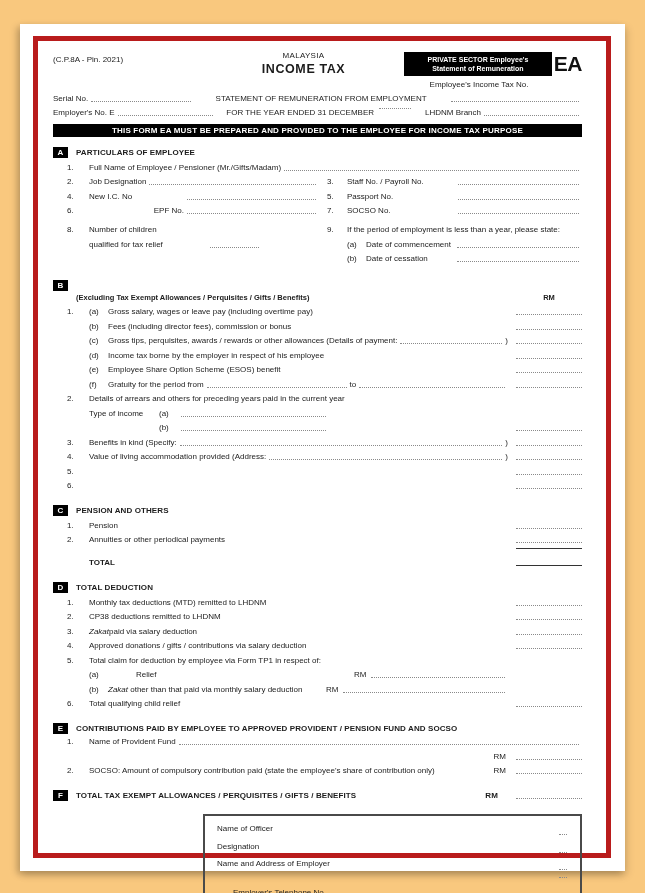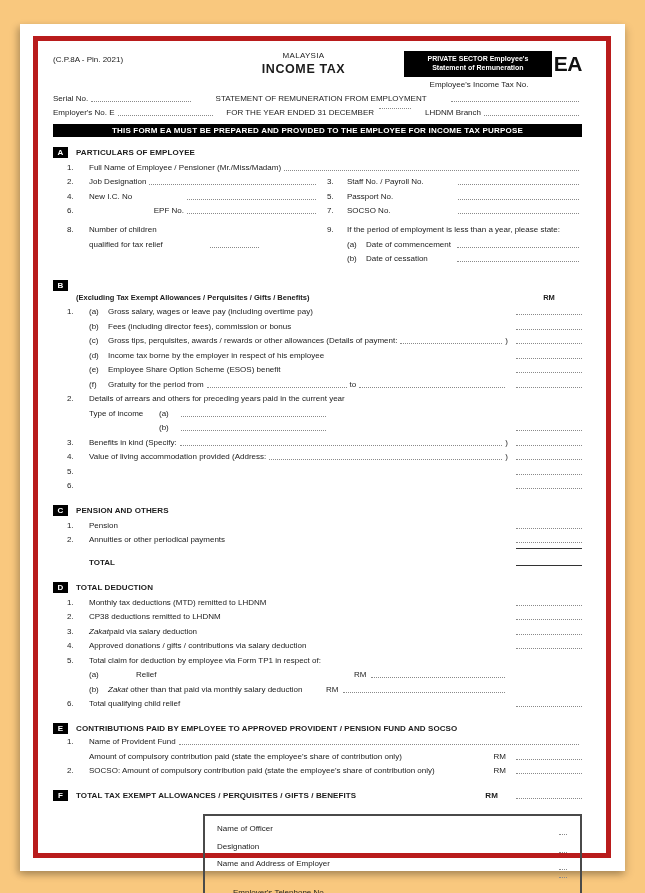--- a/index.html
+++ b/index.html
@@ -24,21 +24,21 @@
     font-size: 8px;
     line-height: 1.25;
   }
   
   .hdr-top { display: flex; align-items: flex-start; }
   .hdr-left { flex: none; width: 150px; padding-top: 4px; }
   .hdr-center { flex: 1; text-align: center; }
   .hdr-center .country { font-size: 8px; letter-spacing: .3px; }
   .hdr-center .title { font-size: 12.5px; font-weight: 700; letter-spacing: .6px; margin-top: 1px; }
   .hdr-right { flex: none; width: 178px; }
-  .badge-row { display: flex; }
+  .badge-row { display: flex; align-items: center; }
   .black-badge {
     background: #000; color: #fff; font-weight: 700; font-size: 7px;
     text-align: center; padding: 3px 5px; line-height: 1.3; flex: 1;
   }
   .ea { font-size: 21px; font-weight: 700; letter-spacing: -0.5px; padding-left: 2px; color:#111; }
   .emp-tax-label { text-align: center; margin-top: 3px; padding-right: 28px; }
   .hdr-row { display: flex; align-items: baseline; margin-top: 4px; }
   .hdr-row .c { flex: 1; text-align: center; }
   .fill {
     flex: 1; border-bottom: 1px dotted #8a8a8a; height: 1px;
@@ -132,21 +132,21 @@
 
     <div class="notice">THIS FORM EA MUST BE PREPARED AND PROVIDED TO THE EMPLOYEE FOR INCOME TAX PURPOSE</div>
 
     <div class="sec mt10">
       <span class="letter">A</span>
       <span>PARTICULARS OF EMPLOYEE</span>
     </div>
 
     <div class="row">
       <span class="n1">1.</span>
-      <span>Full Name of Employee / Pensioner (Mr./Miss/Madam)</span>
+      <span>Full Name of Employee / Pensioner (Mr./Gifts/Madam)</span>
       <span class="fill"></span>
     </div>
     <div class="row">
       <div class="lcol">
         <span class="n1">2.</span>
         <span>Job Designation</span>
         <span class="fill"></span>
       </div>
       <div class="acol">
         <span class="n1">3.</span>
@@ -396,21 +396,20 @@
       <span class="letter">E</span>
       <span>CONTRIBUTIONS PAID BY EMPLOYEE TO APPROVED PROVIDENT / PENSION FUND AND SOCSO</span>
     </div>
     <div class="row" style="margin-top:3px;">
       <span class="n1">1.</span>
       <span>Name of Provident Fund</span>
       <span class="fill"></span>
     </div>
     <div class="row">
       <span class="n1"></span>
-      <span>Amount of compulsory contribution paid (state the employee's share of contribution only)</span>
       <span class="spacer"></span>
       <span class="rm-lbl">RM</span>
       <span class="amt"></span>
     </div>
     <div class="row">
       <span class="n1">2.</span>
       <span>SOCSO: Amount of compulsory contribution paid (state the employee's share of contribution only)</span>
       <span class="spacer"></span>
       <span class="rm-lbl">RM</span>
       <span class="amt"></span>

